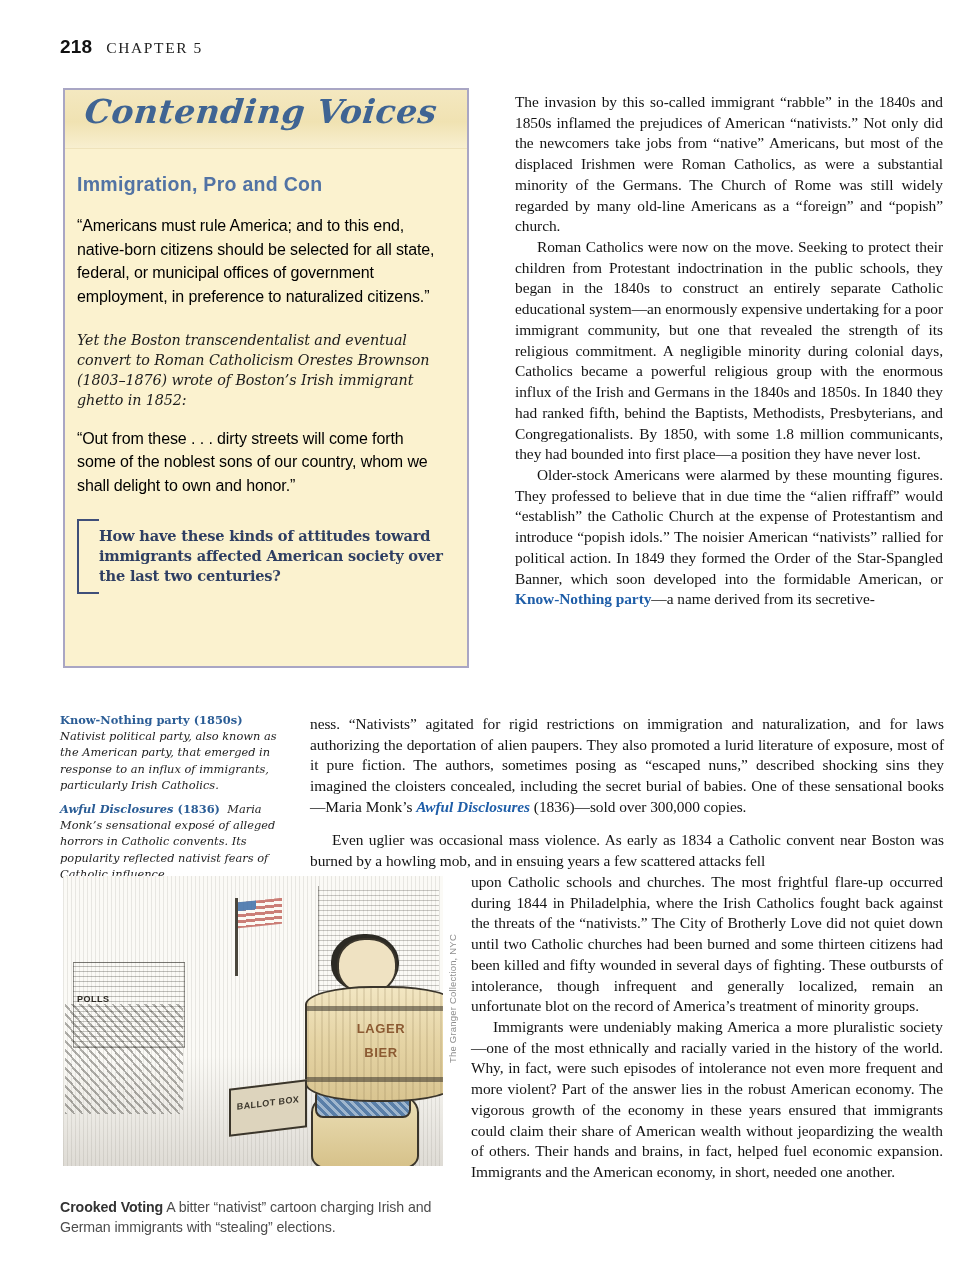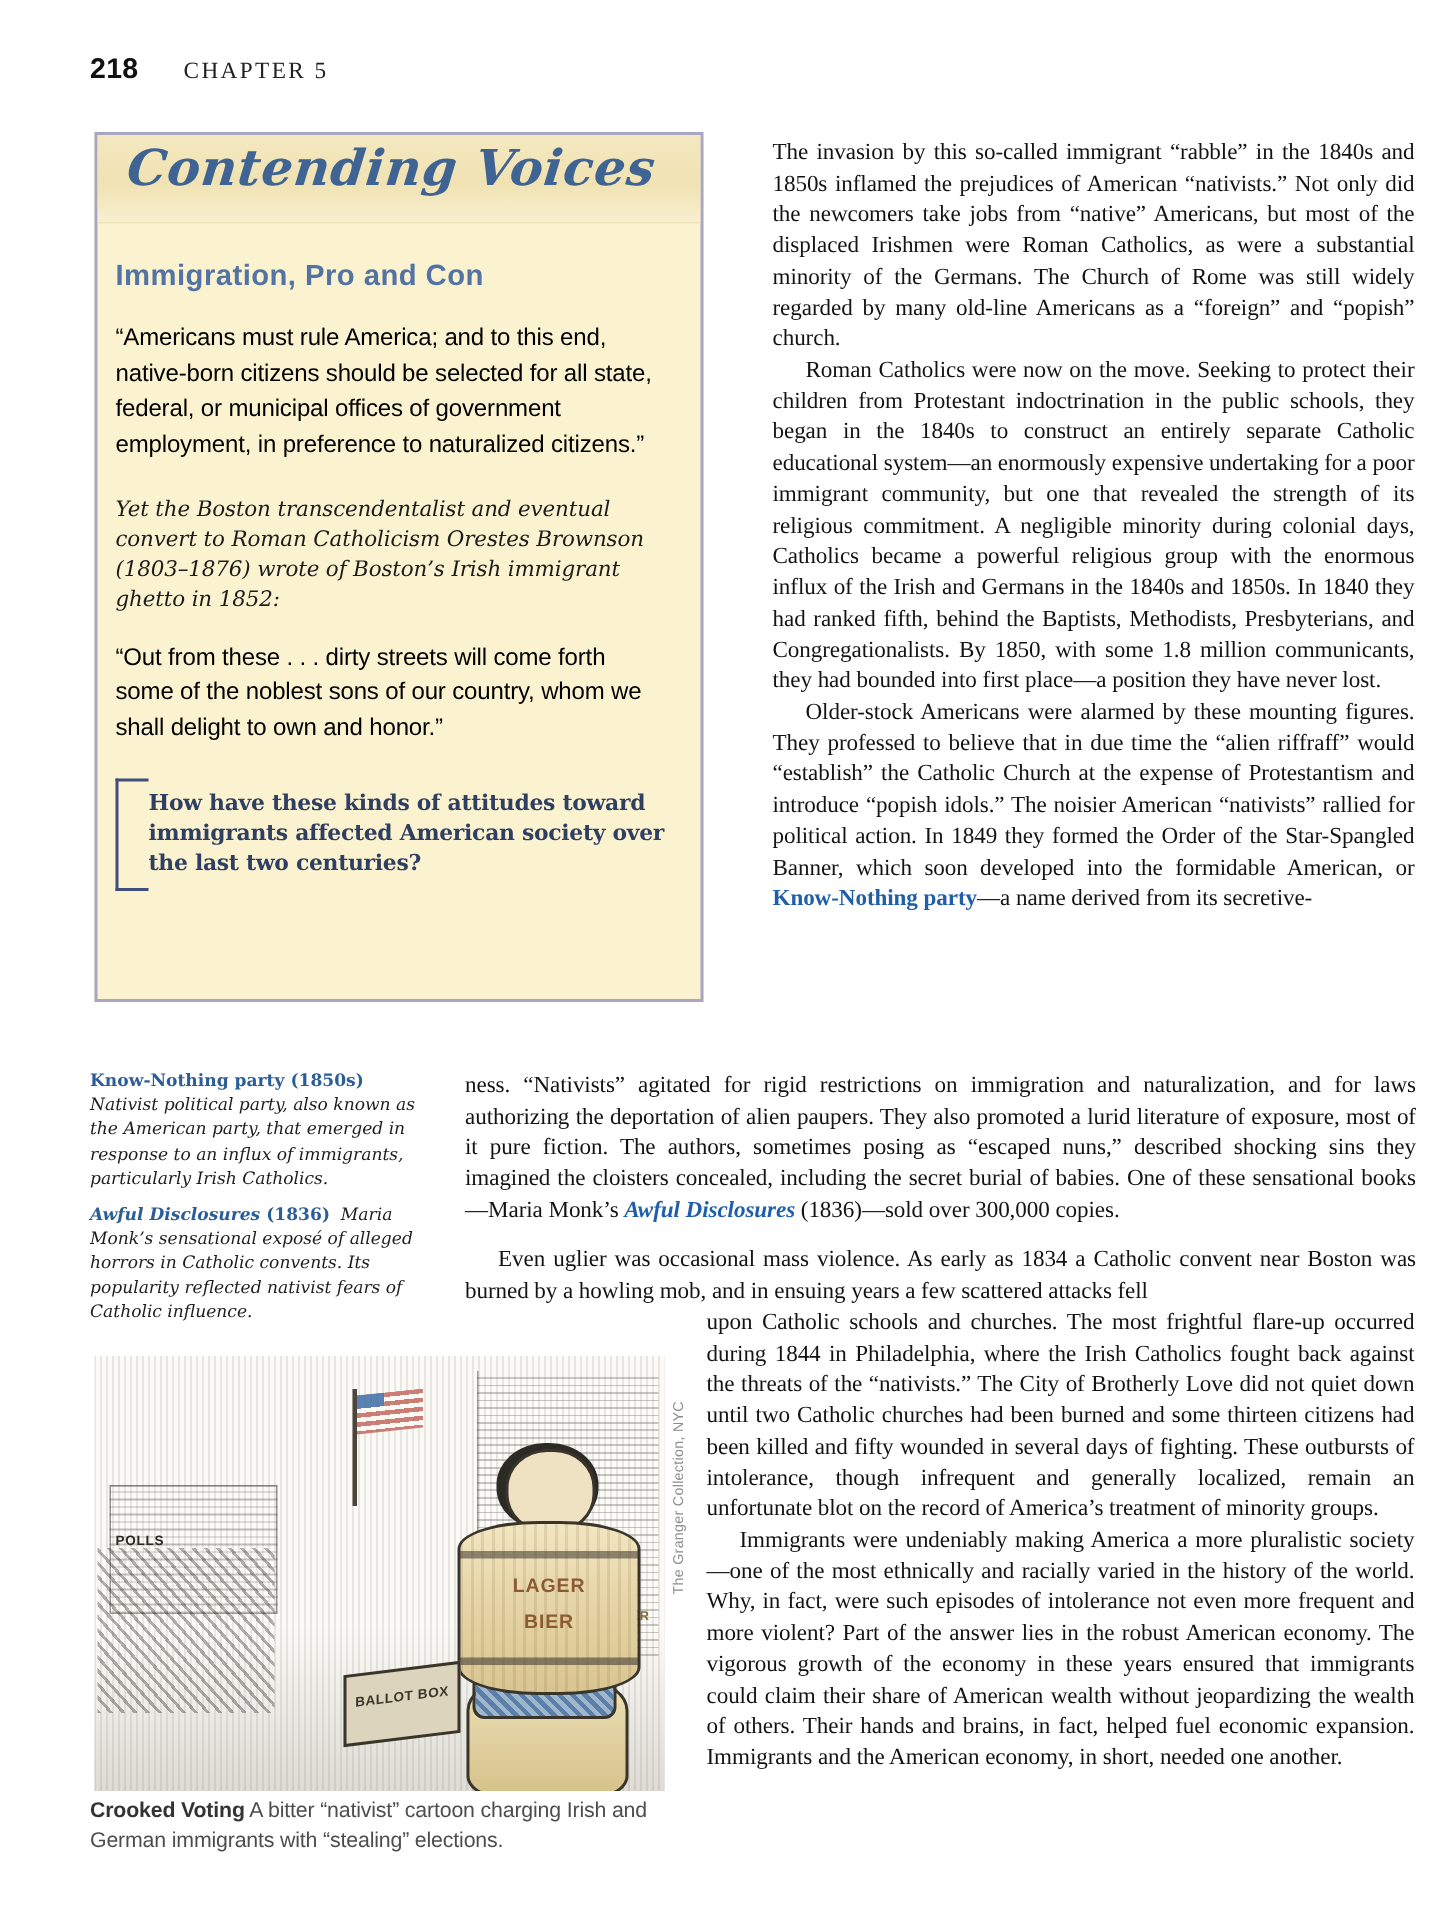--- a/index.html
+++ b/index.html
@@ -16,21 +16,21 @@
     overflow: hidden;
   }
 
   
   .runhead {
     position: absolute;
     left: 60px;
     top: 36px;
     display: flex;
     align-items: baseline;
-    gap: 30px;
+    gap: 14px;
   }
   .runhead .folio {
     font-family: "Liberation Sans", sans-serif;
     font-weight: bold;
     font-size: 19px;
     letter-spacing: .2px;
     color: #111;
   }
   .runhead .chap {
     font-family: "Liberation Serif", serif;
@@ -206,21 +206,21 @@
     position: absolute;
     left: 471px;
     top: 872px;
     width: 472px;
   }
 
   
   .figure {
     position: absolute;
     left: 63px;
-    top: 904px;
+    top: 876px;
     width: 380px;
     height: 290px;
   }
   .fig-art {
     position: absolute;
     inset: 0;
     background:
       linear-gradient(180deg, rgba(255,255,255,0) 62%, rgba(120,110,95,.22) 100%),
       repeating-linear-gradient(90deg, rgba(60,55,45,.10) 0 1px, rgba(255,255,255,0) 1px 4px),
       #fbfaf6;
@@ -330,21 +330,21 @@
   #man-irish .club {
     position: absolute; left: -22px; top: -2px; width: 70px; height: 7px;
     background: #46413a; transform: rotate(-28deg); border-radius: 4px;
   }
   #man-irish .legs {
     position: absolute; left: 34px; top: 172px; width: 92px; height: 74px;
     background: linear-gradient(180deg,#e9d7a8, #d8c28c);
     border: 2px solid #3a352b; border-radius: 30% 30% 18% 18%;
   }
   #man-lager { left: 218px; top: 44px; width: 170px; height: 240px; }
-  #man-lager .barrel { left: 24px; top: 66px; width: 118px; height: 112px; }
+  #man-lager .barrel { left: 24px; top: 66px; width: 118px; height: 112px; padding-left: 30px; }
   #man-lager .head {
     position: absolute; left: 56px; top: 18px; width: 56px; height: 52px;
     background: #efe2c2; border: 2px solid #3a352b; border-radius: 46%;
   }
   #man-lager .beard {
     position: absolute; left: 50px; top: 14px; width: 68px; height: 58px;
     border: 9px solid #2c2a24; border-radius: 48%; box-sizing: border-box;
   }
   #man-lager .legs {
     position: absolute; left: 30px; top: 172px; width: 104px; height: 74px;

